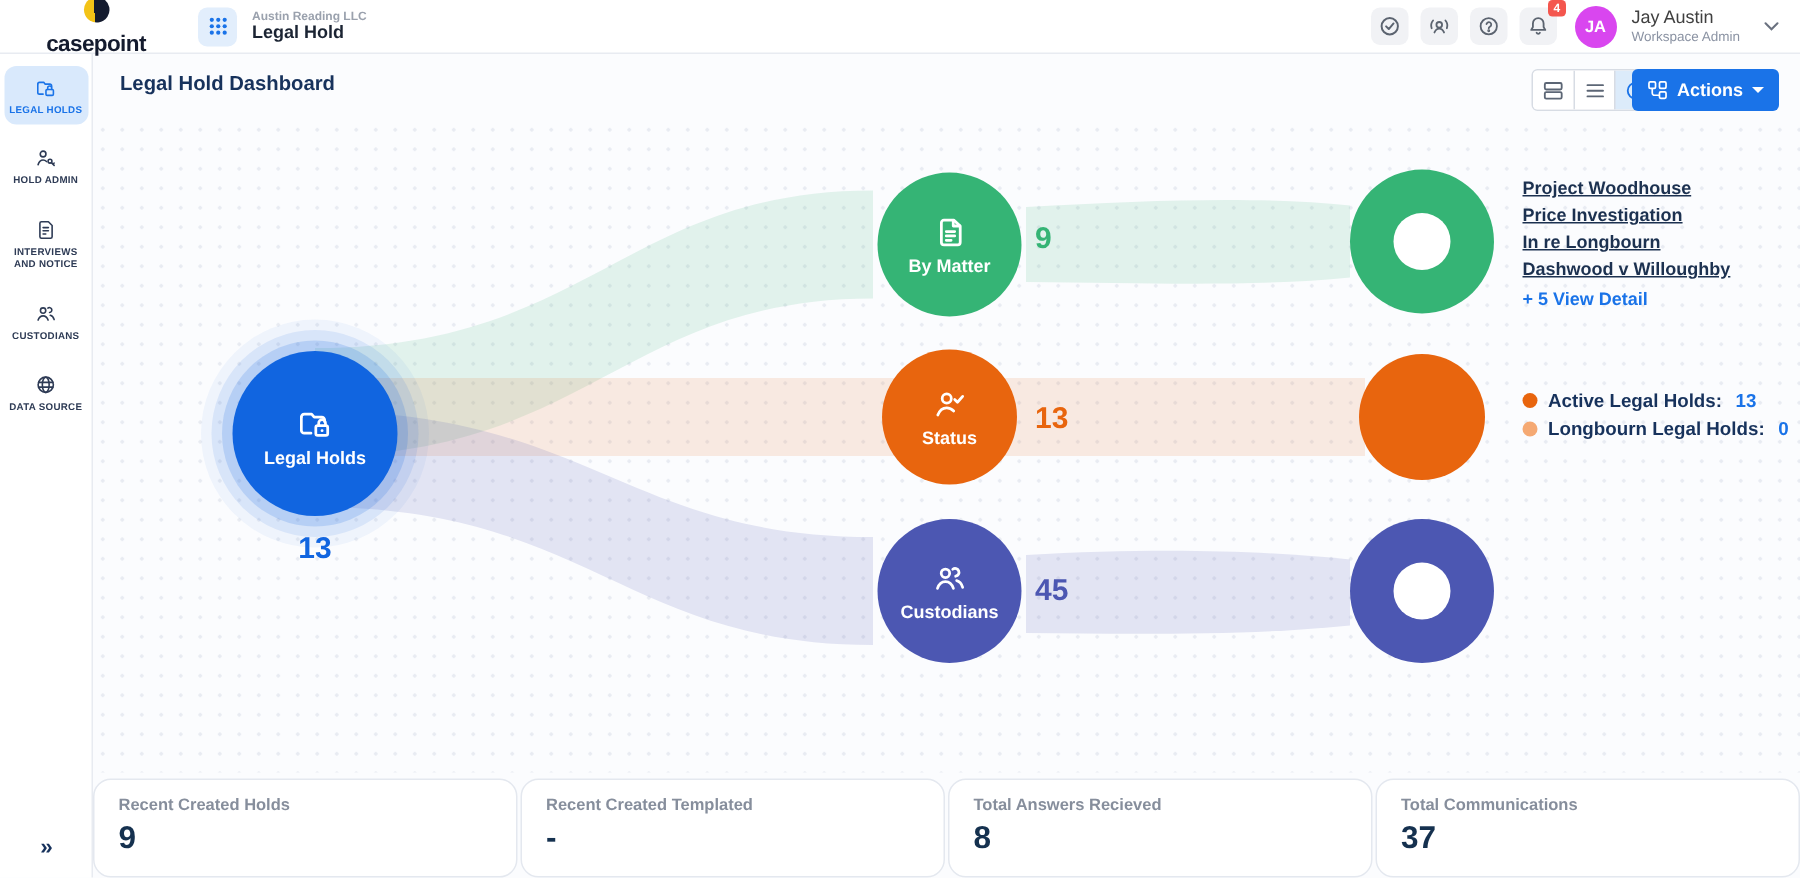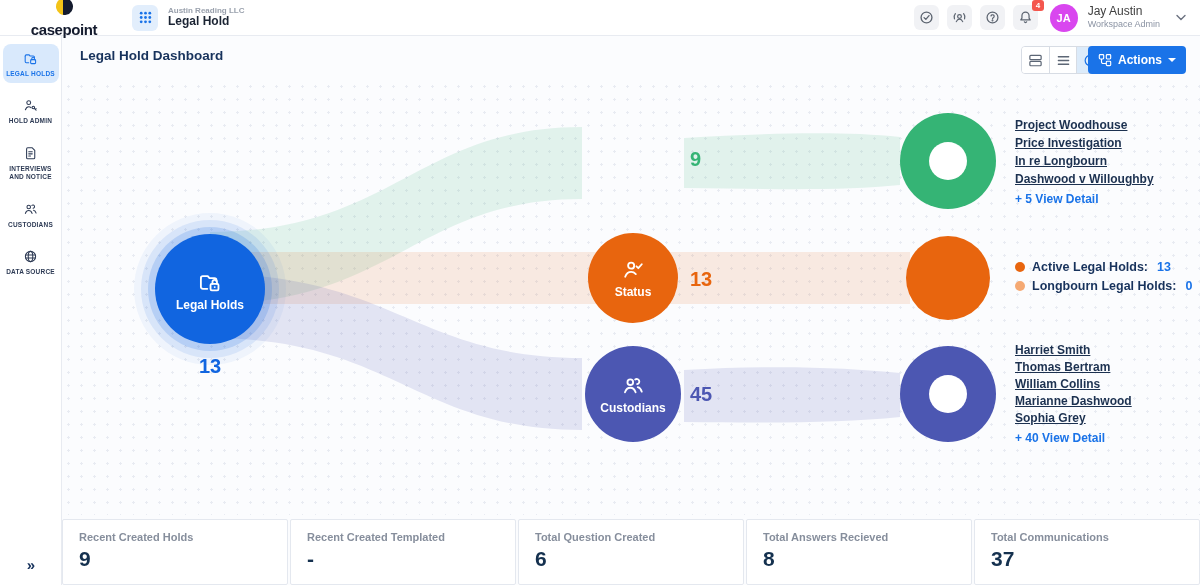--- a/index.html
+++ b/index.html
@@ -94,21 +94,21 @@
   .view-link { font-size:12px; font-weight:600; color:#1a73e8; margin-top:4px; cursor:pointer; }
 
   .legend { position:absolute; left:953px; top:177px; z-index:2; }
   .legend-row { display:flex; align-items:center; gap:7px; height:19px; }
   .legend-dot { width:10px; height:10px; border-radius:50%; }
   .legend-label { font-size:12.5px; font-weight:600; color:#17325c; }
   .legend-value { font-size:12.5px; font-weight:700; color:#1a73e8; margin-left:2px; }
 
   
   .stats { position:absolute; left:0; right:0; bottom:0; height:66px; display:flex; gap:2px; z-index:3; }
-  .stat-card { flex:1; background:#fff; border:1px solid #e4e8ef; border-radius:2px; padding:11px 16px; }
+  .stat-card { flex:1; background:#fff; border:1px solid #e4e8ef; border-radius:12px; padding:11px 16px; }
   .stat-label { font-size:11px; color:#868e9c; font-weight:600; }
   .stat-value { font-size:21px; font-weight:700; color:#15314f; margin-top:4px; }
 
   svg { display:block; }
 </style>
 </head>
 <body>
 
 <header class="topbar">
   <div class="brand">
@@ -267,20 +267,28 @@
         <path d="M5.5 11.2a1.8 1.8 0 0 1 1.8-1.8h4.6l1.6 1.9h4.7a1.8 1.8 0 0 1 1.8 1.8v1.1"></path>
         <path d="M5.5 11.5v8a1.8 1.8 0 0 0 1.8 1.8h4.2"></path>
         <rect x="14.5" y="16.6" width="7.4" height="6.1" rx="1.2"></rect>
         <path d="M16.3 16.6v-1.6a2.1 2.1 0 0 1 4.2 0v1.6"></path>
         <circle cx="18.4" cy="19.7" r="0.9" fill="#fff" stroke="none"></circle>
       </svg>
       <span class="nlbl">Legal Holds</span>
     </div>
     <div class="flow-value v-blue">13</div>
 
+    <div class="node node-matter">
+      <svg width="26" height="26" viewBox="0 0 24 24" fill="none" stroke="#fff" stroke-width="1.7" stroke-linecap="round" stroke-linejoin="round">
+        <path d="M7 6a1.6 1.6 0 0 1 1.6-1.6h6L18.6 8v10a1.6 1.6 0 0 1-1.6 1.6H8.6A1.6 1.6 0 0 1 7 18z"></path>
+        <path d="M14.3 4.6V8h4"></path>
+          <path d="M10 11.4h5.2M10 14.1h5.2M10 16.8h3"></path>
+      </svg>
+      <span class="nlbl">By Matter</span>
+    </div>
     <div class="flow-value v-green">9</div>
 
     <div class="node node-status">
       <svg width="26" height="26" viewBox="0 0 24 24" fill="none" stroke="#fff" stroke-width="1.7" stroke-linecap="round" stroke-linejoin="round">
         <circle cx="10.3" cy="8" r="2.8"></circle>
         <path d="M4.8 18.2c1.1-3 3-4.5 5.5-4.5 1.7 0 3.1.7 4.3 2"></path>
         <path d="M15.2 8.6l1.7 1.7 3.2-3.6"></path>
       </svg>
       <span class="nlbl">Status</span>
     </div>
@@ -314,44 +322,32 @@
         <span class="legend-label">Active Legal Holds:</span>
         <span class="legend-value">13</span>
       </div>
       <div class="legend-row">
         <span class="legend-dot" style="background:#f5a973"></span>
         <span class="legend-label">Longbourn Legal Holds:</span>
         <span class="legend-value">0</span>
       </div>
     </div>
 
-    <div class="detail-list list-cust">
-      <div class="item">Harriet Smith</div>
-      <div class="item">Thomas Bertram</div>
-      <div class="item">William Collins</div>
-      <div class="item">Marianne Dashwood</div>
-      <div class="item">Sophia Grey</div>
-      <div class="view-link">+ 40 View Detail</div>
-    </div>
   </div>
 
   <div class="stats">
     <div class="stat-card">
       <div class="stat-label">Recent Created Holds</div>
       <div class="stat-value">9</div>
     </div>
     <div class="stat-card">
       <div class="stat-label">Recent Created Templated</div>
       <div class="stat-value">-</div>
     </div>
     <div class="stat-card">
-      <div class="stat-label">Total Question Created</div>
-      <div class="stat-value">6</div>
-    </div>
-    <div class="stat-card">
       <div class="stat-label">Total Answers Recieved</div>
       <div class="stat-value">8</div>
     </div>
     <div class="stat-card">
       <div class="stat-label">Total Communications</div>
       <div class="stat-value">37</div>
     </div>
   </div>
 </main>
 

